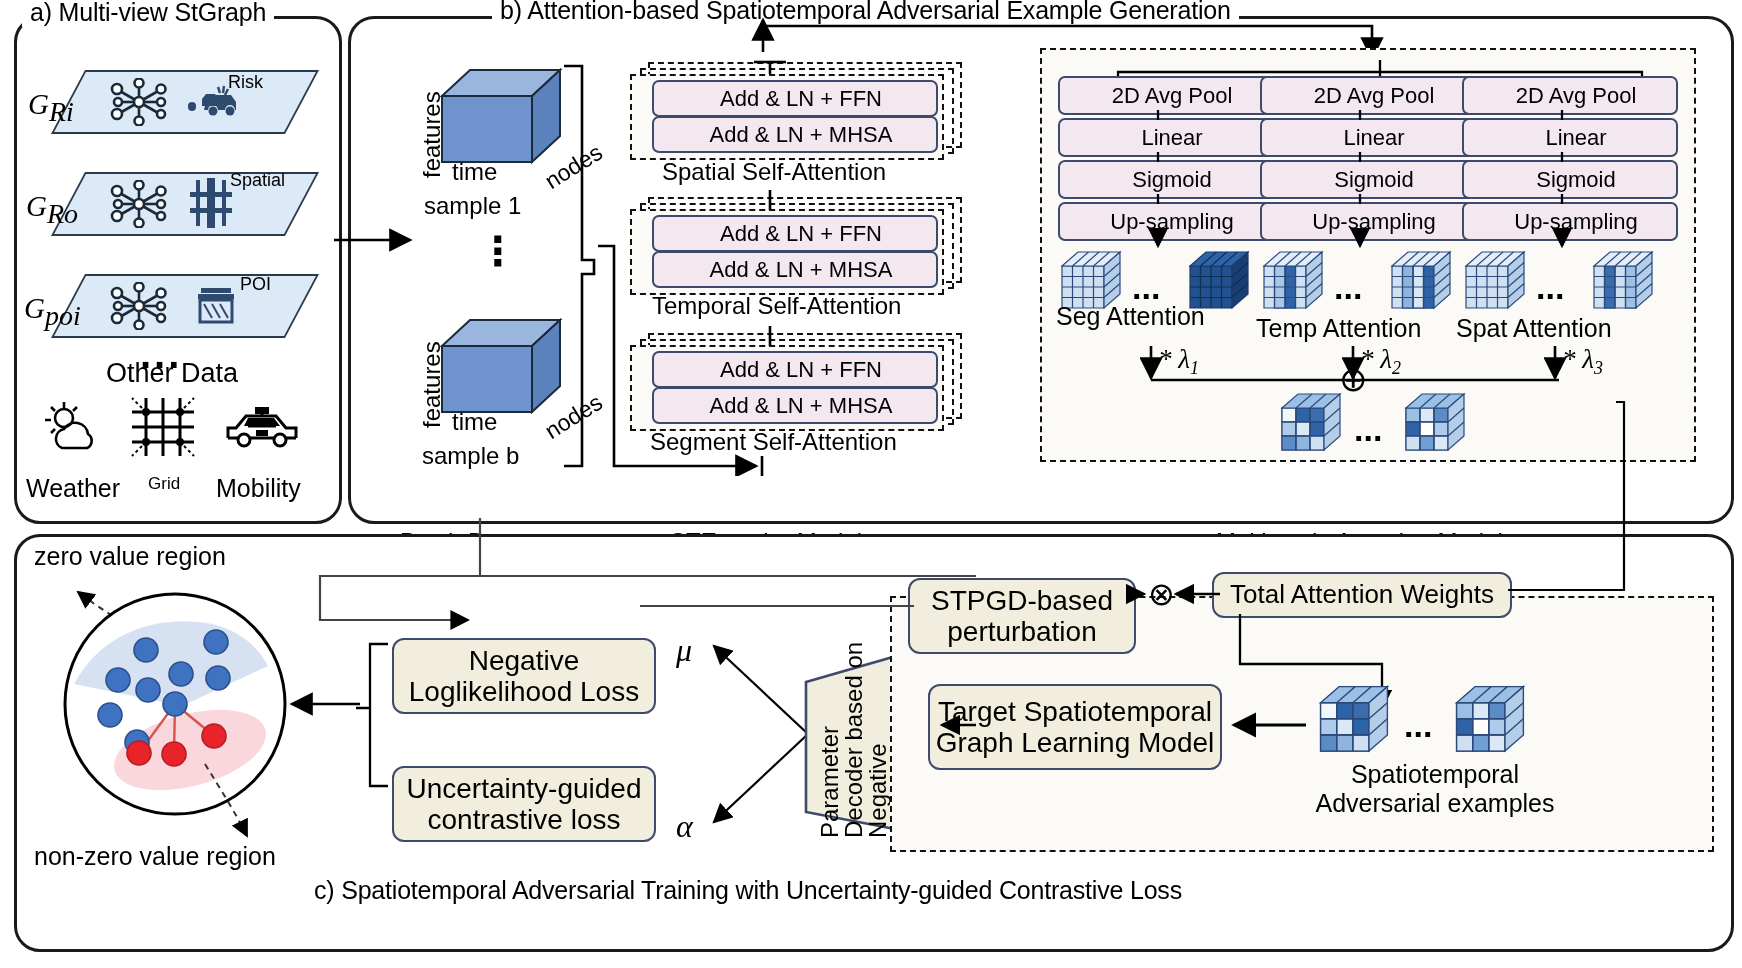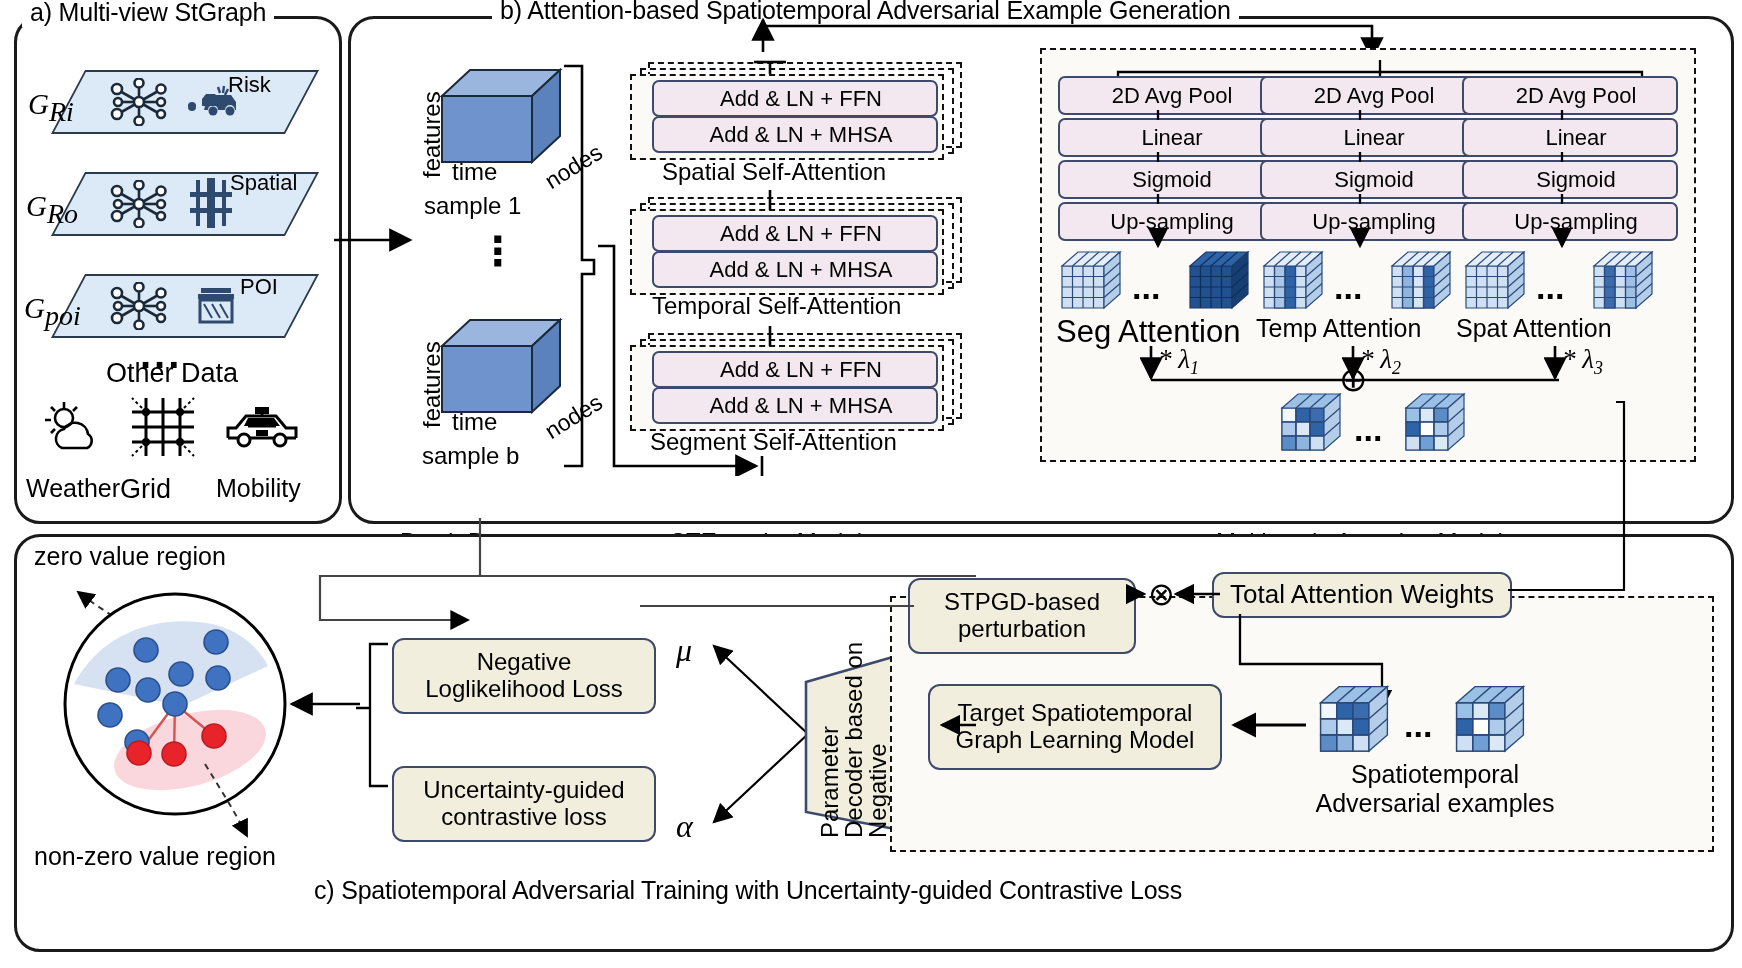--- a/index.html
+++ b/index.html
@@ -9,30 +9,30 @@
   
   .panel{position:absolute;border:3px solid #1a1a1a;border-radius:26px;background:#fff;}
   .panel-title{position:absolute;background:#fff;padding:0 8px;font-size:25px;font-weight:400;
                white-space:nowrap;letter-spacing:-.2px;}
   
   .pinkbox{background:#f3e8f0;border:2px solid #3d4a6b;border-radius:7px;
            display:flex;align-items:center;justify-content:center;
            font-size:22px;white-space:nowrap;padding-left:12px;}
   .creambox{background:#f2eede;border:2px solid #3d4a6b;border-radius:12px;
             display:flex;align-items:center;justify-content:center;text-align:center;
-            font-size:24px;line-height:1.12;}
+            font-size:28px;line-height:1.12;}
   .dashbox{border:2px dashed #111;background:transparent;}
   .dashbox-lite{border:2px dashed #111;background:#fbfaf7;}
   .sublabel{position:absolute;font-size:24px;white-space:nowrap;}
   .underlab{position:absolute;font-size:24px;white-space:nowrap;border-bottom:2px solid #111;
             padding-bottom:1px;}
   
   .plane{position:absolute;background:#dce9f6;border:2px solid #2b3a4a;
          transform:skewX(-28deg);}
-  .plane-lbl{position:absolute;font-size:22px;white-space:nowrap;}
+  .plane-lbl{position:absolute;font-size:18px;white-space:nowrap;}
   .gsub{font-style:italic;font-family:"Liberation Serif","DejaVu Serif",serif;font-size:29px;}
   .gsub sub{font-size:28px;}
   
   .rot90{transform-origin:0 0;transform:rotate(-90deg);position:absolute;white-space:nowrap;}
   .rotdiag{position:absolute;white-space:nowrap;transform-origin:0 0;transform:rotate(-32deg);}
   .mathit{font-family:"Liberation Serif","DejaVu Serif",serif;font-style:italic;}
   svg{display:block;}
   .lbl{position:absolute;white-space:nowrap;font-size:24px;}
 </style>
 </head>
@@ -179,21 +179,21 @@
       <circle cx="20" cy="34" r="6" fill="#fff"></circle>
       <circle cx="56" cy="34" r="6" fill="#fff"></circle>
     <path d="M24 20h28"></path>
       <path d="M38 10V2"></path>
   </g>
   <rect x="31" y="1" width="14" height="7" fill="#000"></rect>
   <path d="M24 12h26l6 8H20z" fill="#000"></path>
   <path d="M32 24h12v6H32z" fill="#000"></path>
 </svg>
 <div class="lbl" style="left:26px;top:474px;font-size:25px;">Weather</div>
-<div class="lbl" style="left:120px;top:474px;font-size:27px;">Grid</div>
+<div class="lbl" style="left:148px;top:474px;font-size:17px;">Grid</div>
 <div class="lbl" style="left:216px;top:474px;font-size:25px;">Mobility</div>
 
 <div class="panel" style="left:348px;top:16px;width:1380px;height:502px;"></div>
 <div class="panel-title" style="left:492px;top:-4px;">b) Attention-based Spatiotemporal Adversarial Example Generation</div>
 
 <svg class="abs" style="left:334px;top:228px;" width="90" height="24">
   <defs>
       <marker id="ah" markerWidth="9" markerHeight="9" refX="8" refY="4.5" orient="auto">
     <path d="M0 0L9 4.5L0 9z" fill="#000"></path>
       </marker>
@@ -333,21 +333,21 @@
   <svg class="abs" style="left:1186px;top:250px;" width="66" height="62" viewBox="0 0 66 62">
     <g stroke="#1b3a66" stroke-width="1.2">
       <polygon points="4,16 46,16 46,58 4,58" fill="#22518f"></polygon>
       <polygon points="4,16 20,2 62,2 46,16" fill="#2f63a8"></polygon>
       <polygon points="46,16 62,2 62,44 46,58" fill="#173f73"></polygon>
       <path d="M14.5,16 V58 M25,16 V58 M35.5,16 V58 M4,26.5 H46 M4,37 H46 M4,47.5 H46" fill="none" stroke="#0f2f59"></path>
       <path d="M46,26.5 L62,12.5 M46,37 L62,23 M46,47.5 L62,33.5" fill="none" stroke="#0f2f59"></path>
       <path d="M14.5,16 L30.5,2 M25,16 L41,2 M35.5,16 L51.5,2" fill="none" stroke="#0f2f59"></path>
     </g>
   </svg>
-  <div class="lbl" style="left:1056px;top:314px;font-size:31px;">Seg Attention</div>
+  <div class="lbl" style="left:1056px;top:302px;font-size:25px;">Seg Attention</div>
   <svg class="abs" style="left:1140px;top:344px;" width="24" height="40">
     <defs>
         <marker id="ahs1" markerWidth="9" markerHeight="9" refX="8" refY="4.5" orient="auto">
       <path d="M0 0L9 4.5L0 9z" fill="#000"></path>
         </marker>
       </defs>
     <line x1="11" y1="2" x2="11" y2="34" stroke="#000" stroke-width="2.6" marker-end="url(#ahs1)"></line>
   </svg>
   <div class="lbl mathit" style="left:1158px;top:344px;font-size:27px;">
     <span>* λ</span><sub style="font-size:18px">1</sub></div>

